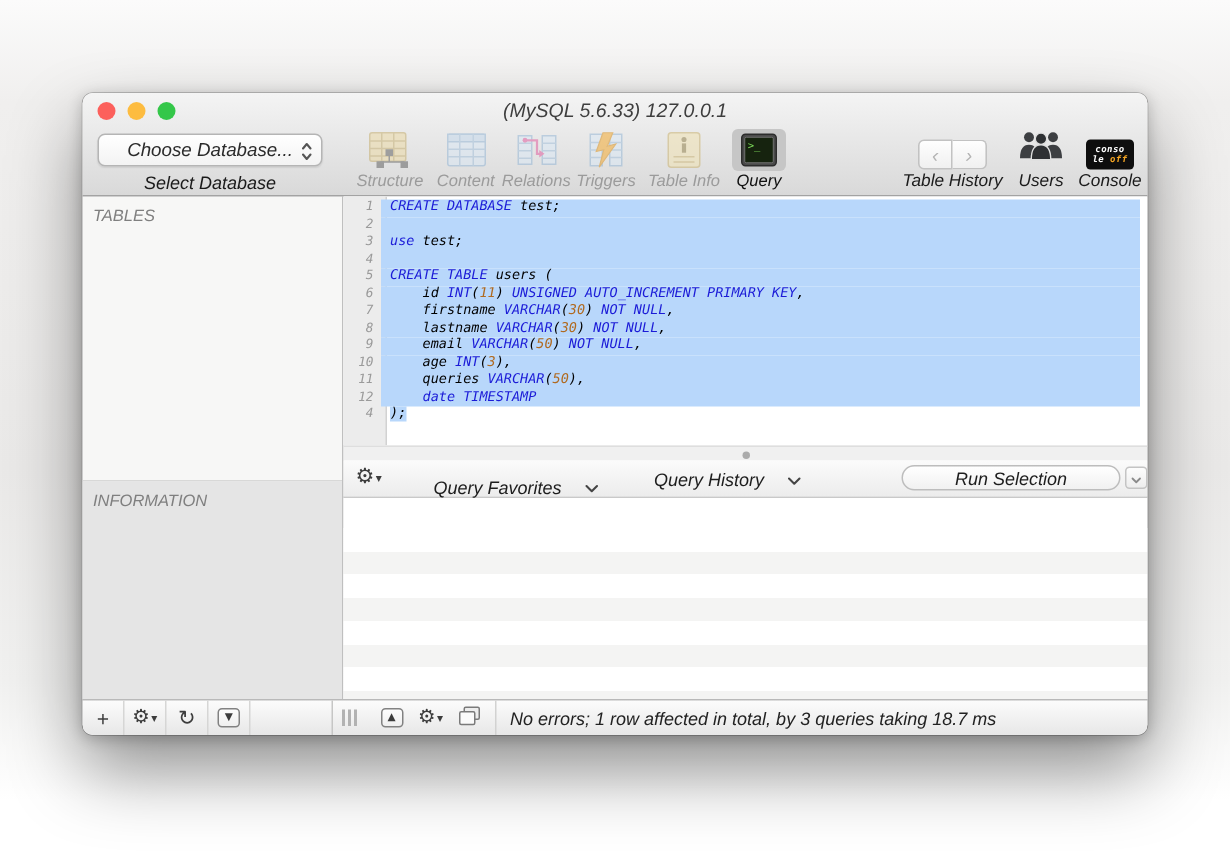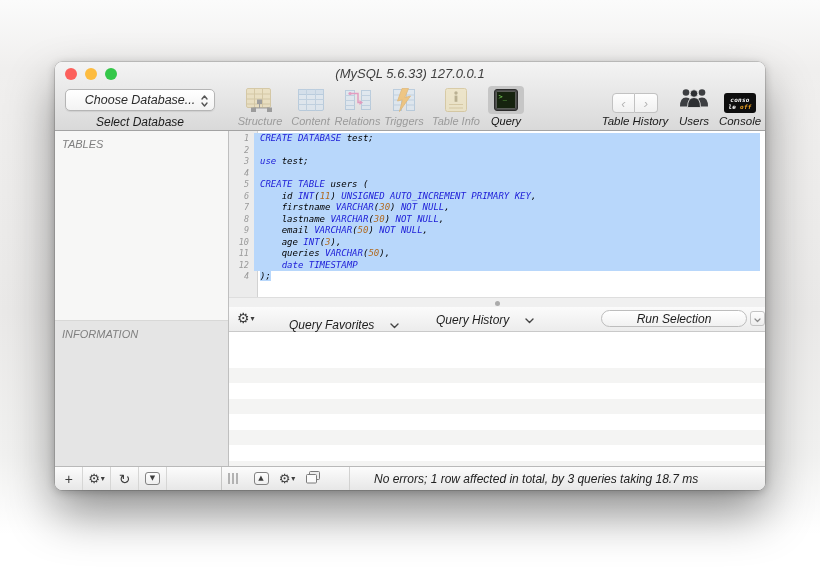--- a/index.html
+++ b/index.html
@@ -91,21 +91,21 @@
   .sb-left { width:167px; flex:none; border-right:1px solid #c6c6c5; display:flex; }
   .sb-btn { width:28px; display:flex; align-items:center; justify-content:center; border-right:1px solid #d6d6d5; }
   .sb-right { flex:1; display:flex; align-items:center; min-width:0; }
   .glyph-btn { font-family:"DejaVu Sans",sans-serif; font-size:14px; color:#3d3d3d; line-height:1; }
   .plus-glyph { font-size:14px; color:#3d3d3d; }
   .box-icon { width:15px; height:13px; border:1px solid #828282; border-radius:3px; display:flex; align-items:center; justify-content:center;
     font-size:7px; color:#3d3d3d; background:linear-gradient(#fdfdfd,#efefef); line-height:1; font-family:"DejaVu Sans",sans-serif; }
   .grip { display:flex; gap:2px; margin:0 10px 0 6px; }
   .grip span { width:2px; height:11px; background:#b2b2b2; }
   .sb-mini { width:26px; display:flex; align-items:center; justify-content:center; }
-  .status-text { margin-left:23px; padding-left:24px; border-left:1px solid #d2d2d1; height:100%; display:flex; align-items:center;
+  .status-text { margin-left:4px; padding-left:9px; border-left:1px solid #d2d2d1; height:100%; display:flex; align-items:center;
     white-space:nowrap; overflow:hidden; }
 </style>
 </head>
 <body>
 
 <div class="stage">
   <div class="window">
 
     <div class="header">
       <div class="traffic">

